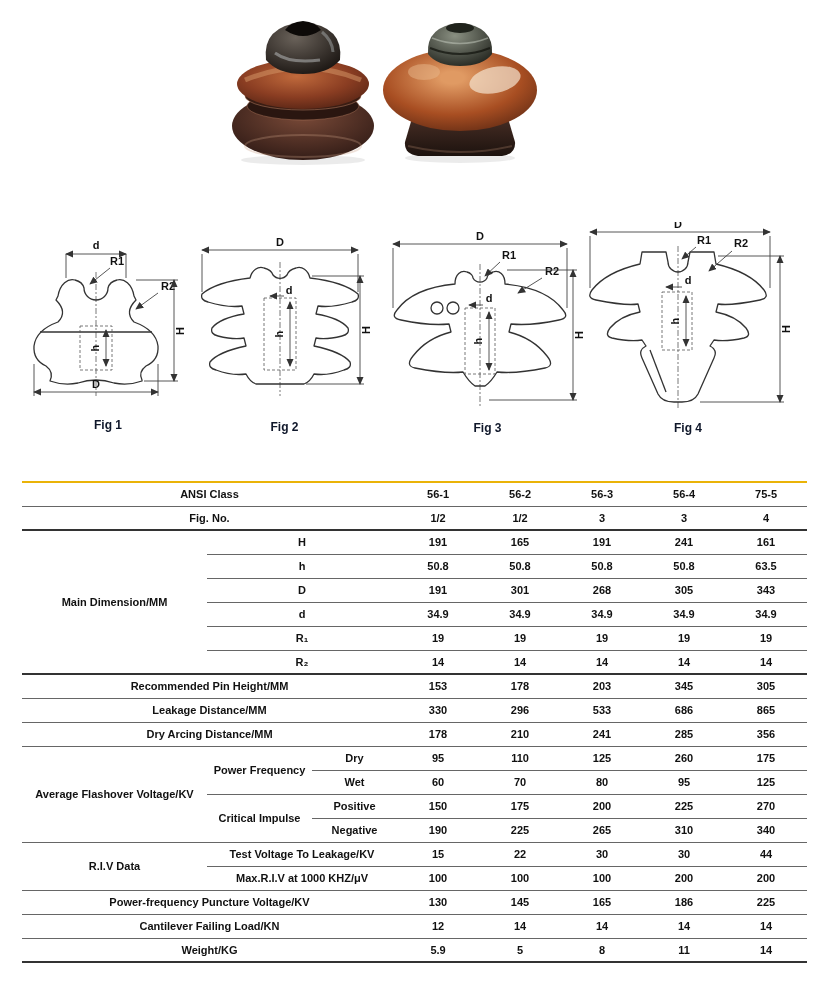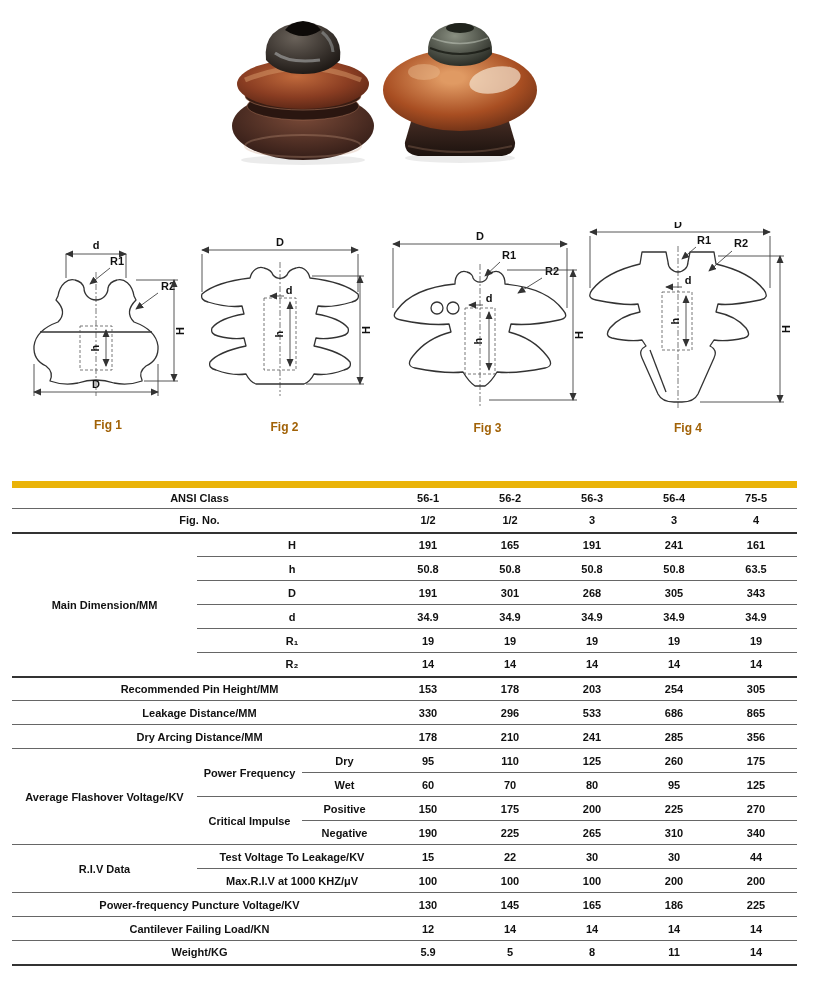--- a/index.html
+++ b/index.html
@@ -5,29 +5,29 @@
   * { margin:0; padding:0; box-sizing:border-box; }
   body { background:#fff; font-family:"Liberation Sans", sans-serif; }
   .page { position:relative; width:819px; height:990px; background:#ffffff; overflow:hidden; }
 
   
   .photo { position:absolute; left:200px; top:8px; width:360px; height:160px; }
 
   
   .fig { position:absolute; text-align:center; }
   .fig svg { display:block; }
-  .fig figcaption { font:bold 12px "Liberation Sans", sans-serif; color:#a16207; margin-top:4px; }
+  .fig figcaption { font:bold 12px "Liberation Sans", sans-serif; color:#0f172a; margin-top:4px; }
   svg text { font:bold 11px "Liberation Sans", sans-serif; fill:#111; }
   .outline { fill:none; stroke:#333; stroke-width:1.3; stroke-linejoin:round; }
   .dim { fill:none; stroke:#444; stroke-width:0.9; }
   .dashed { fill:none; stroke:#555; stroke-width:0.8; stroke-dasharray:6 2 2 2; }
   .pinhole { fill:none; stroke:#555; stroke-width:0.8; stroke-dasharray:3 2; }
 
   
-  table.spec { position:absolute; left:12px; top:481px; width:785px; border-collapse:collapse; table-layout:fixed; border-top:7px solid #eab308; }
+  table.spec { position:absolute; left:22px; top:481px; width:785px; border-collapse:collapse; table-layout:fixed; border-top:2px solid #eab308; }
   table.spec td { height:24px; padding:0 2px; text-align:center; vertical-align:middle;
                   font:bold 11px "Liberation Sans", sans-serif; color:#111; overflow:hidden; white-space:nowrap; }
   td.bb  { border-bottom:1px solid #666; }
   td.bb2 { border-bottom:2px solid #333; }
 </style>
 </head>
 <body>
 
 <div class="page">
 
@@ -292,21 +292,21 @@
         <td class="bb2">14</td>
         <td class="bb2">14</td>
         <td class="bb2">14</td>
       </tr>
 
       <tr>
         <td colspan="3" class="bb">Recommended Pin Height/MM</td>
         <td class="bb">153</td>
         <td class="bb">178</td>
         <td class="bb">203</td>
-        <td class="bb">254</td>
+        <td class="bb">345</td>
         <td class="bb">305</td>
       </tr>
       <tr>
         <td colspan="3" class="bb">Leakage Distance/MM</td>
         <td class="bb">330</td>
         <td class="bb">296</td>
         <td class="bb">533</td>
         <td class="bb">686</td>
         <td class="bb">865</td>
       </tr>

